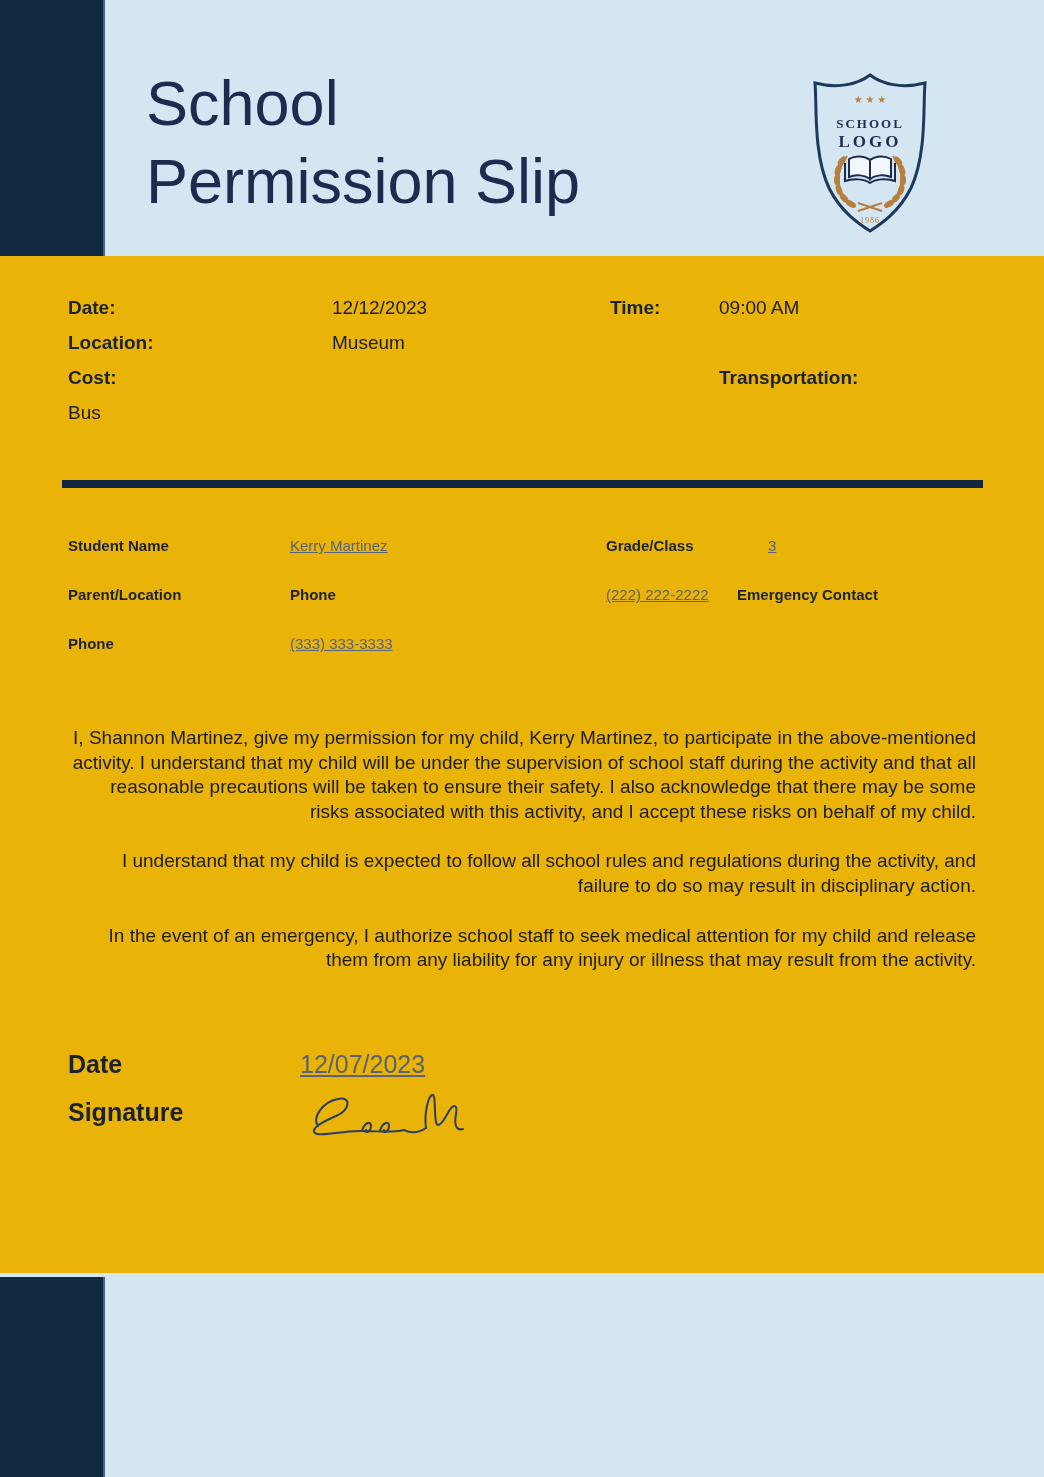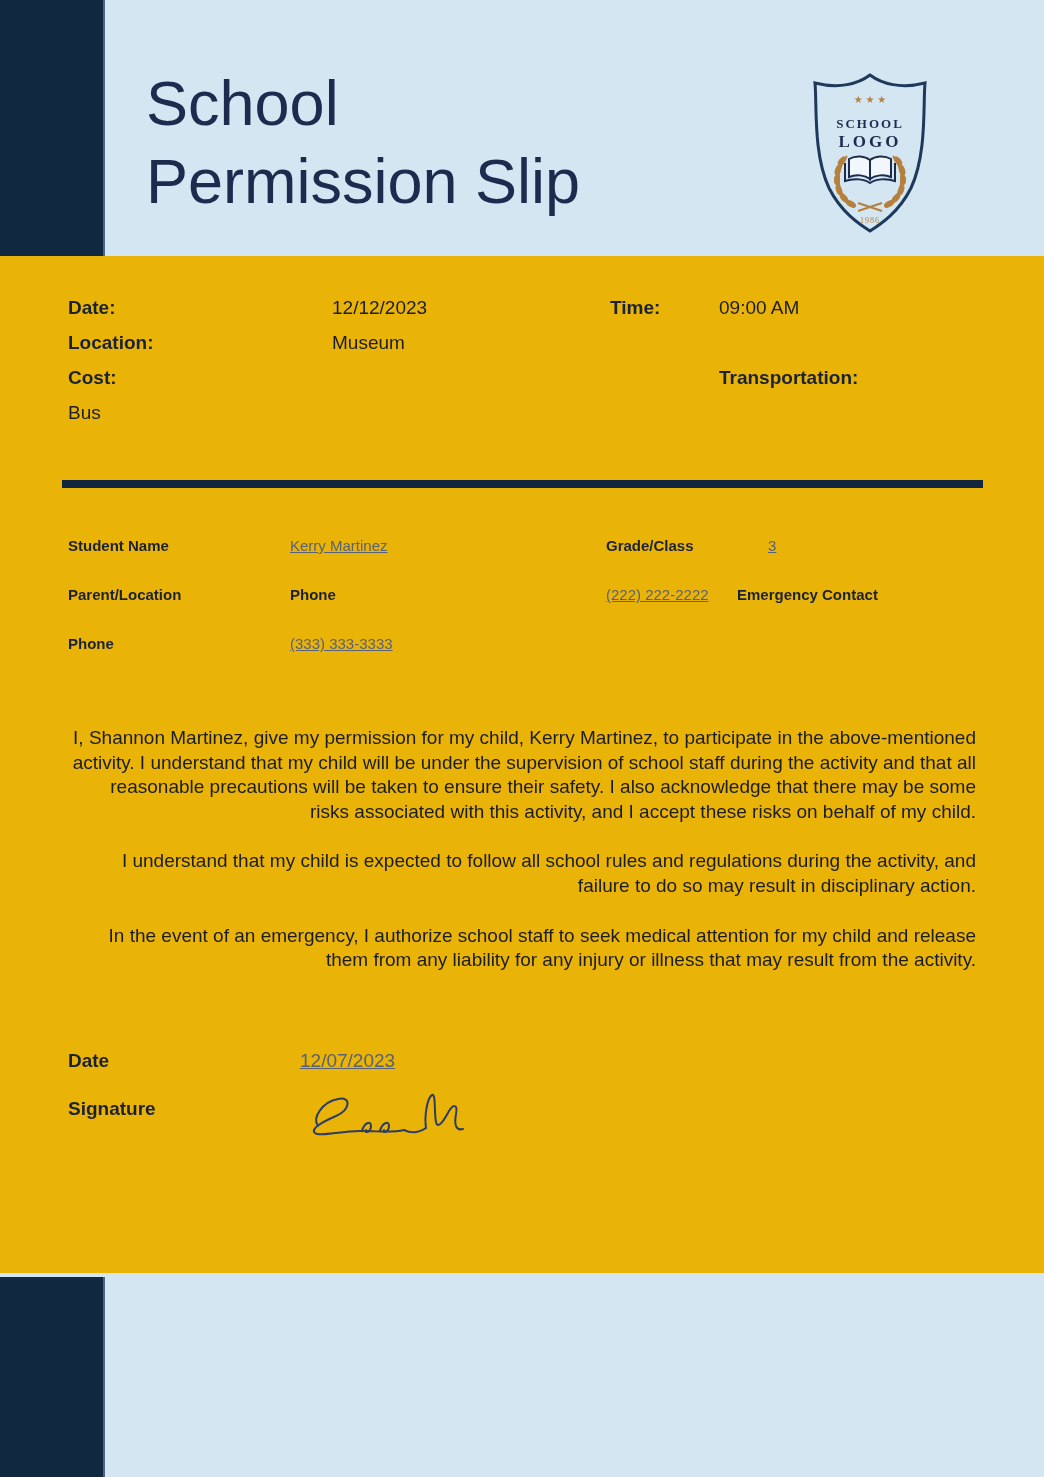--- a/index.html
+++ b/index.html
@@ -69,21 +69,21 @@
   }
   .agreement p + p { margin-top:25px; }
 
   
   .signoff {
     position:absolute; top:1050px; left:68px; width:600px;
     display:grid;
     grid-template-columns:232px 1fr;
     grid-auto-rows:26px;
     row-gap:22px;
-    font-size:19px;
+    font-size:25px;
   }
   .sig-cell { position:relative; }
   .sig-svg { position:absolute; left:2px; top:-10px; }
 
   
   .footer {
     position:absolute; bottom:0; left:0;
     width:1044px; height:204px;
     background:#d5e6f3;
   }

